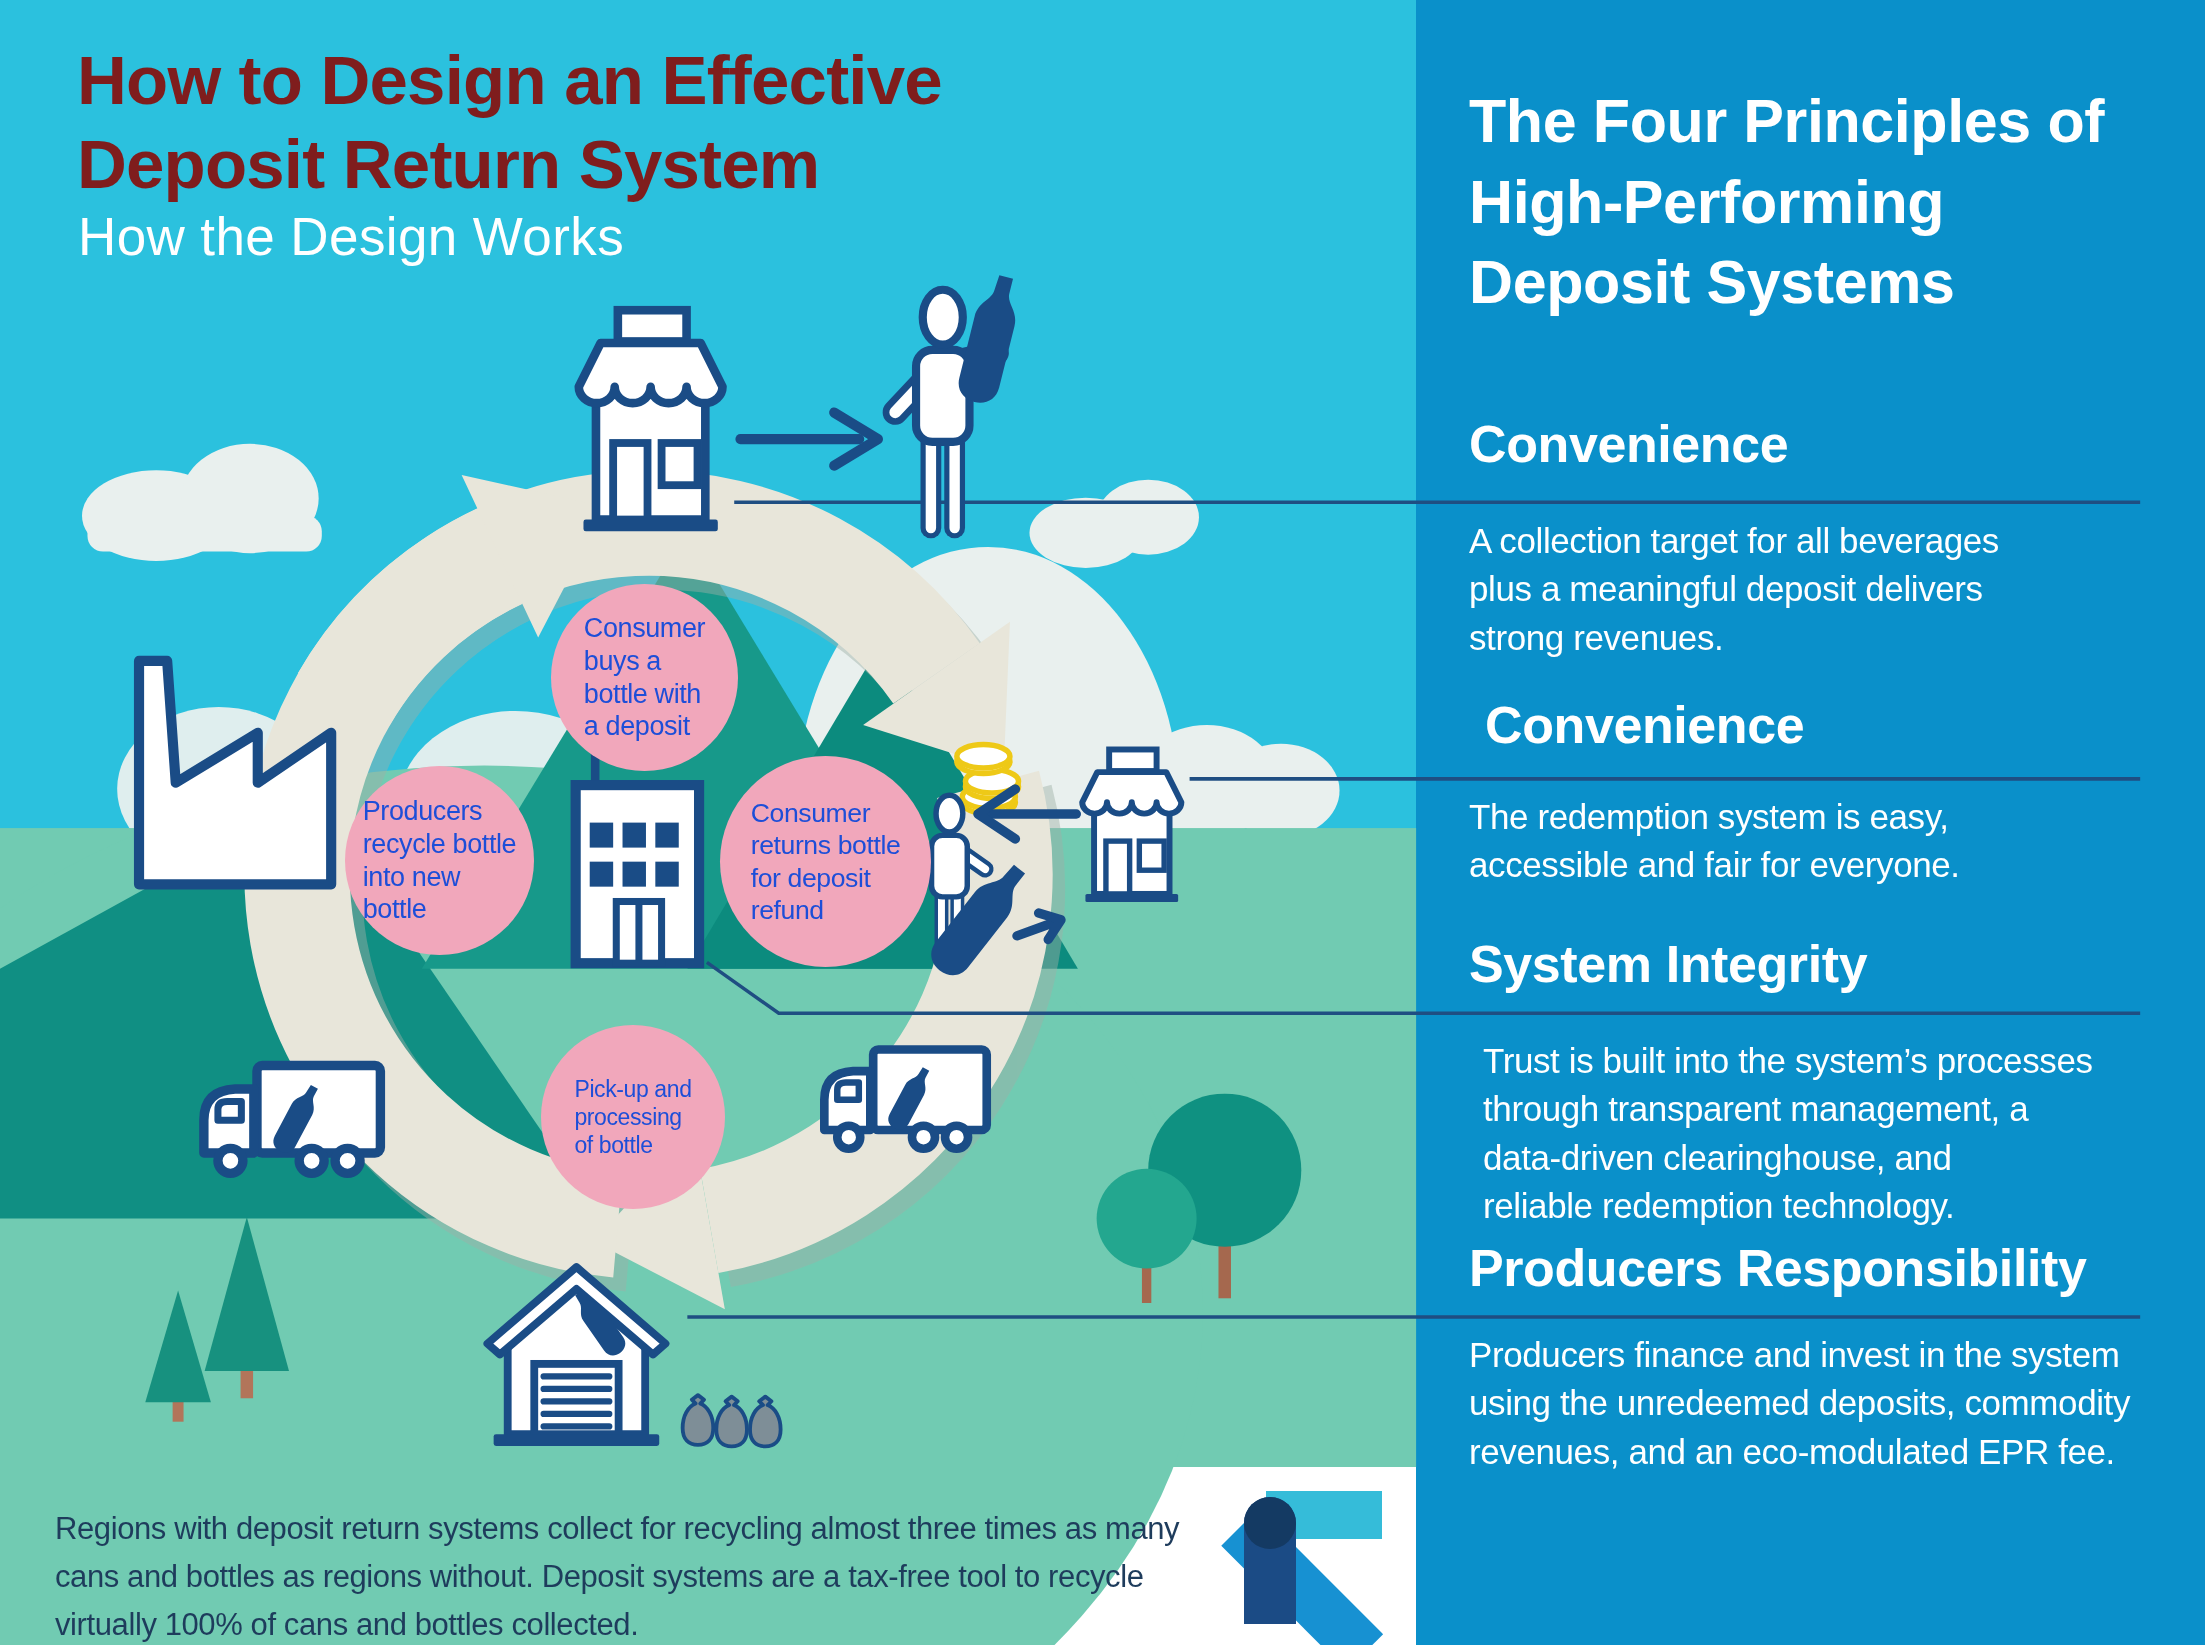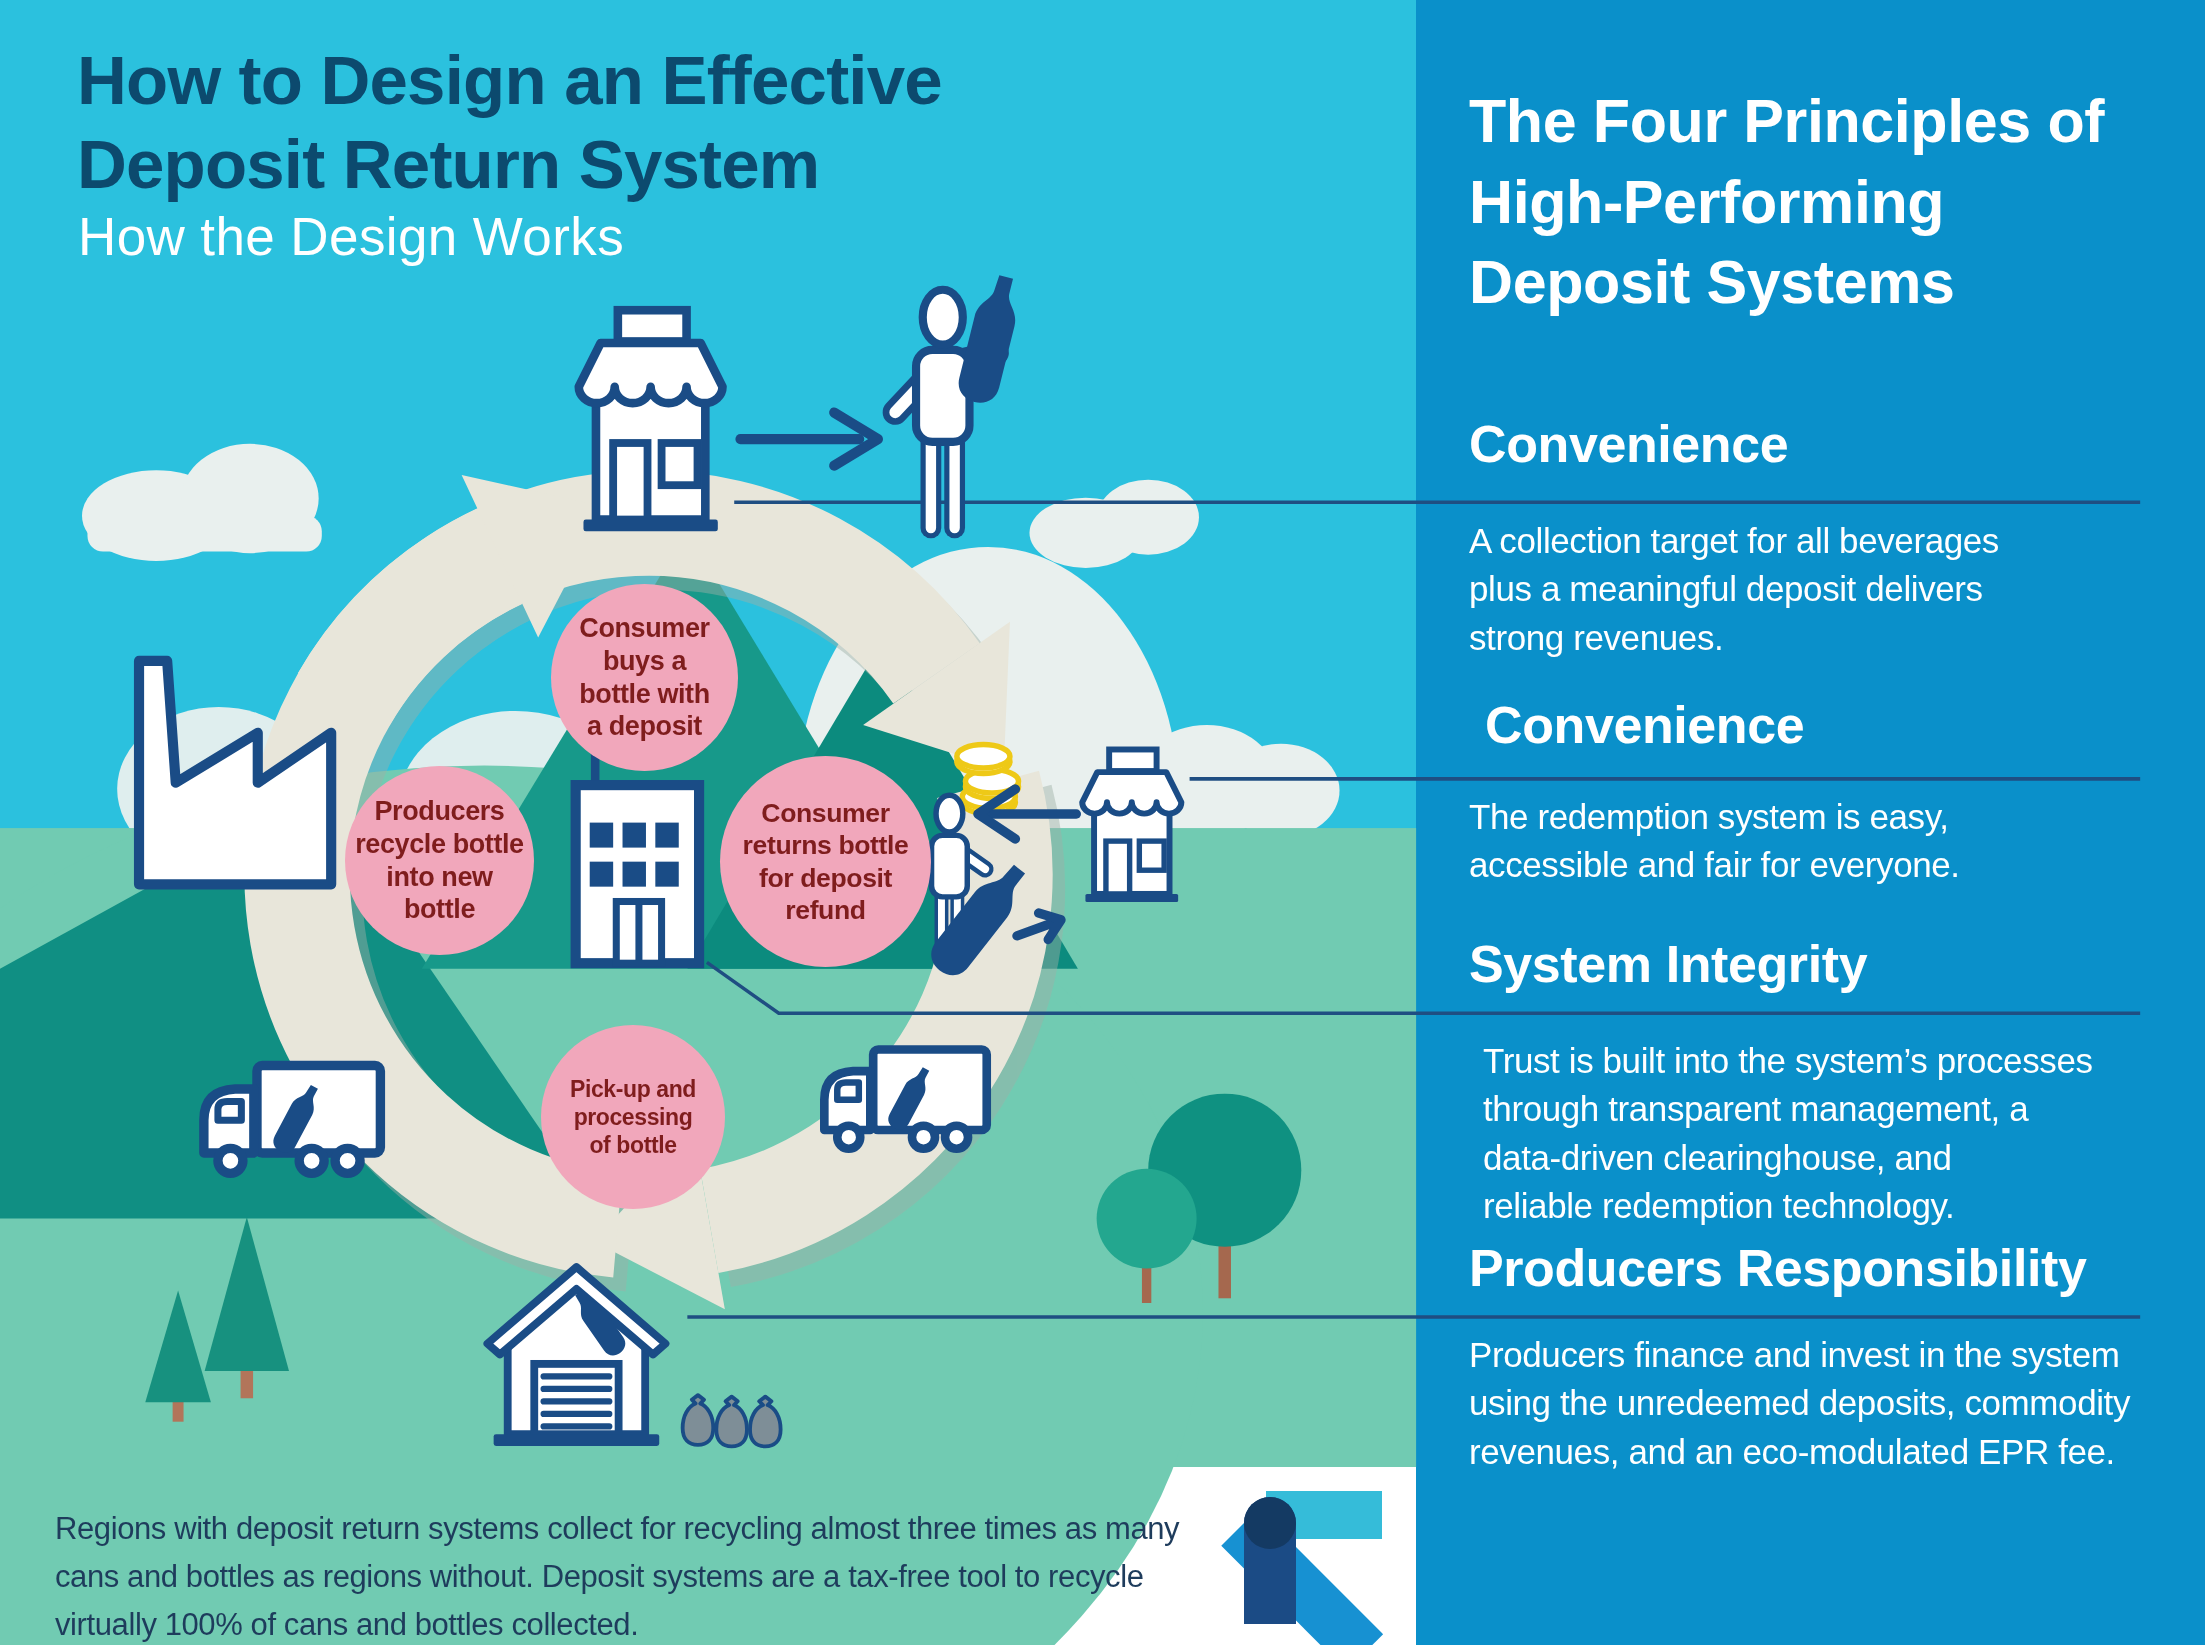--- a/index.html
+++ b/index.html
@@ -3,26 +3,26 @@
 <meta charset="utf-8">
 <style>
   html,body{margin:0;padding:0;}
   body{font-family:"Liberation Sans", sans-serif;}
   .canvas{position:relative;width:2205px;height:1646px;overflow:hidden;background:#2bc1de;}
   .abs{position:absolute;}
   .sky{left:0;top:0;width:1416px;height:1467px;background:#2bc1de;z-index:1;}
   .footer-strip{left:0;top:1467px;width:1416px;height:179px;background:#ffffff;z-index:1;}
   .panel{left:1416px;top:0;width:789px;height:1646px;background:#0a90ca;z-index:1;}
   .scene-svg{left:0;top:0;width:2205px;height:1646px;z-index:2;pointer-events:none;}
-  .title{left:77px;top:39px;width:1055px;color:#0c4a6e;font-size:69px;font-weight:bold;
+  .title{left:77px;top:39px;width:1055px;color:#7f1d1d;font-size:69px;font-weight:bold;
          line-height:1.22;white-space:pre-line;z-index:5;letter-spacing:-0.8px;}
   .subtitle{left:78px;top:205px;width:859px;color:#ffffff;font-size:53px;font-weight:normal;
          line-height:1.2;z-index:5;letter-spacing:0.4px;}
-  .cycle-circle{border-radius:50%;background:#f1a7bb;color:#7f1d1d;font-weight:bold;
-         display:flex;align-items:center;justify-content:center;text-align:center;
+  .cycle-circle{border-radius:50%;background:#f1a7bb;color:#1d4ed8;font-weight:normal;
+         display:flex;align-items:center;justify-content:center;
          line-height:1.22;white-space:pre-line;z-index:3;letter-spacing:-0.4px;}
   .panel-title{left:1469px;top:81px;width:703px;color:#ffffff;font-size:61px;font-weight:bold;
          line-height:1.32;white-space:pre-line;z-index:5;letter-spacing:-0.4px;}
   .section-heading{left:1469px;width:703px;color:#ffffff;font-size:52px;font-weight:bold;
          line-height:1.05;z-index:5;letter-spacing:-0.4px;}
   .section-body{left:1469px;width:703px;color:#ffffff;font-size:35px;font-weight:normal;
          line-height:1.38;white-space:pre-line;z-index:5;letter-spacing:-0.4px;}
   .footer-note{left:55px;top:1505px;width:1172px;color:#1e3c5c;font-size:31px;font-weight:500;
          line-height:1.55;white-space:pre-line;z-index:5;letter-spacing:-0.4px;}
   .logo{left:1244px;top:1486px;width:153px;height:142px;z-index:5;}

